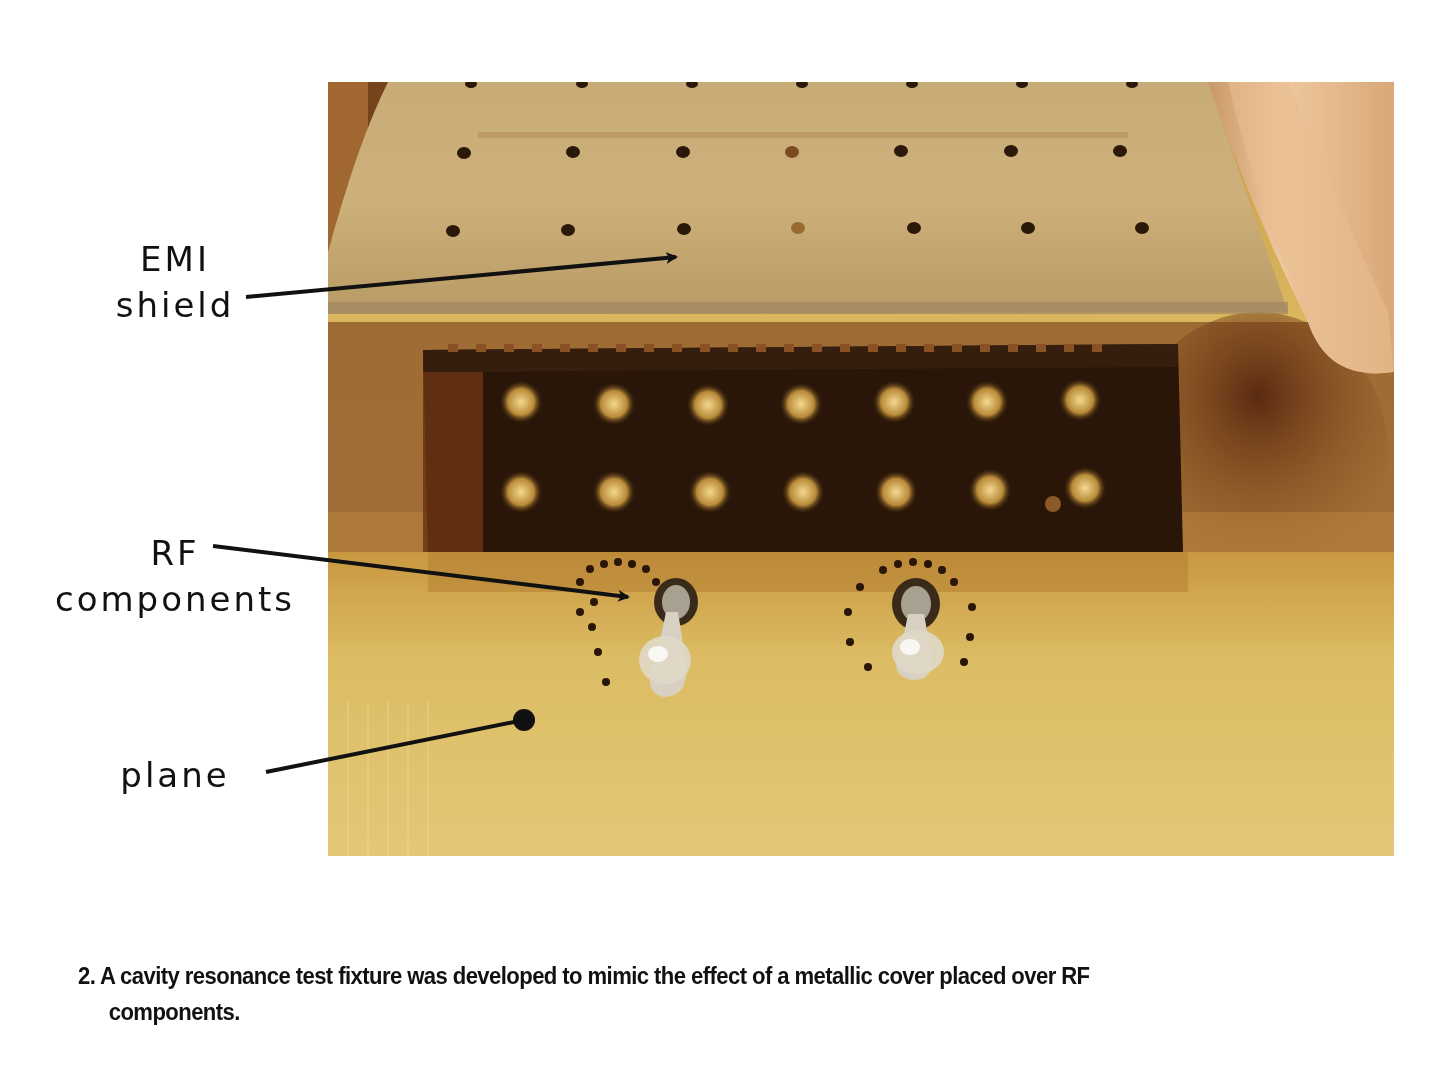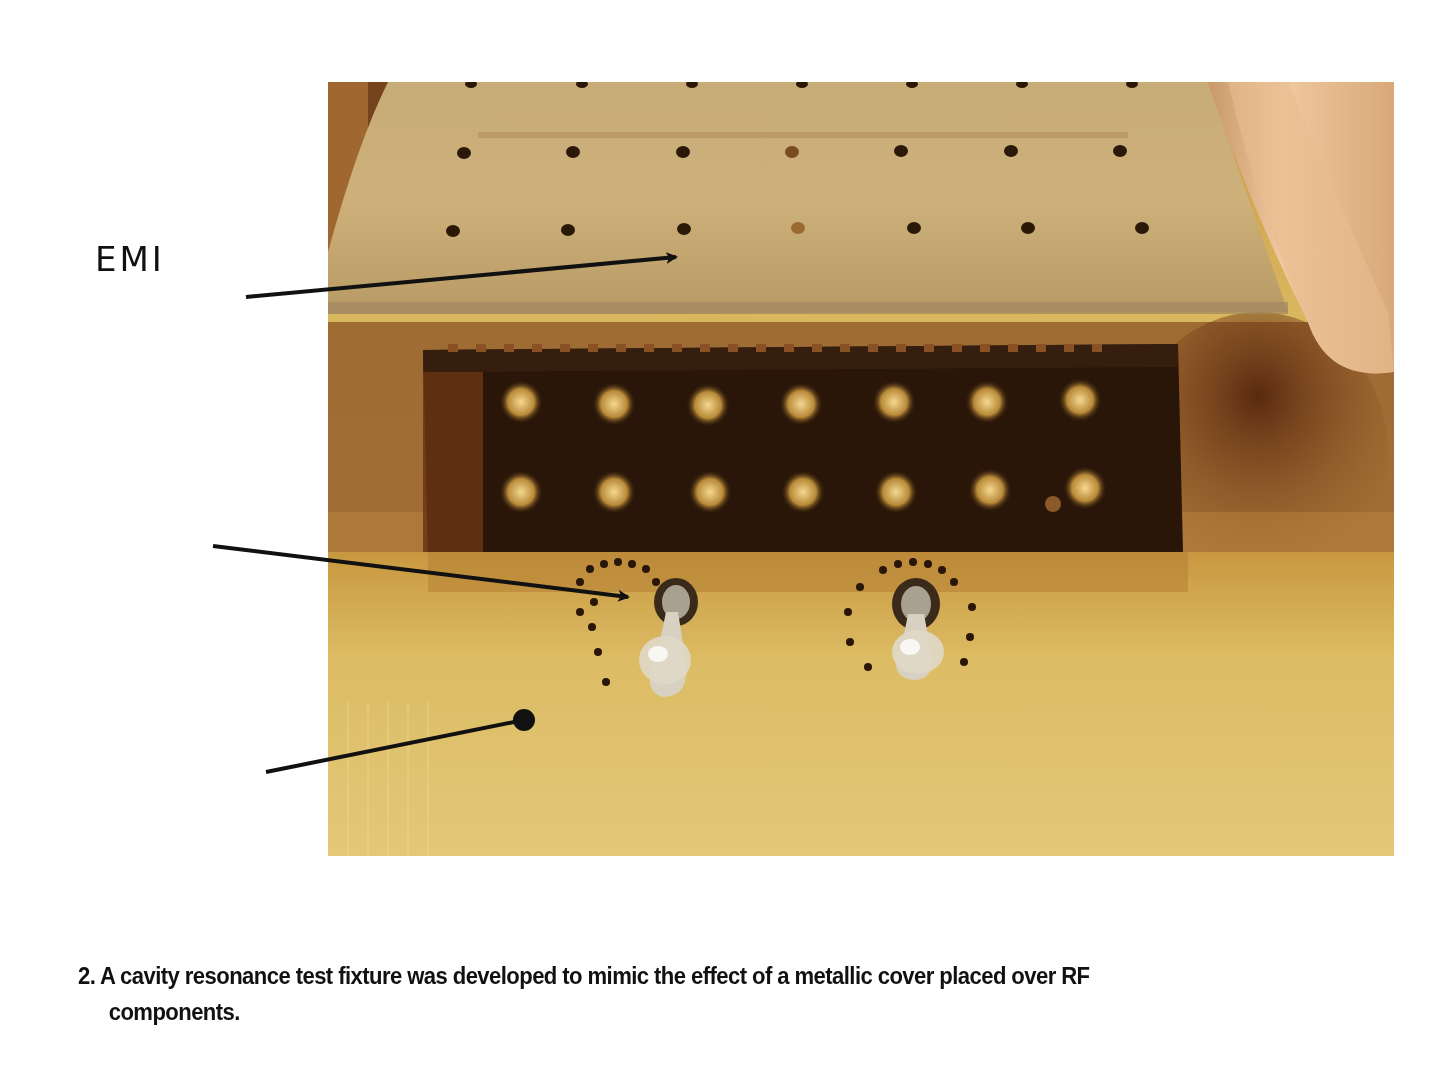--- a/index.html
+++ b/index.html
@@ -1,21 +1,21 @@
 <!DOCTYPE html>
 <html><head>
   <meta charset="utf-8">
   <style>
     html, body { margin: 0; padding: 0; background: #ffffff; }
     body { width: 1440px; height: 1075px; position: relative; overflow: hidden; font-family: "DejaVu Sans", sans-serif; }
     .figure { position: absolute; left: 0; top: 0; width: 1440px; height: 900px; }
     .photo { position: absolute; left: 328px; top: 82px; width: 1066px; height: 774px; overflow: hidden; }
     .photo svg { display: block; }
     .overlay { position: absolute; left: 0; top: 0; width: 1440px; height: 900px; pointer-events: none; }
-    .label { position: absolute; font-family: "DejaVu Sans", sans-serif; font-size: 34px; color: #111; letter-spacing: 3px; line-height: 46px; }
+    .label { position: absolute; font-family: "DejaVu Sans", sans-serif; font-size: 34px; color: #111; letter-spacing: 3px; text-align: center; line-height: 46px; }
     .label span { display: block; }
     .lbl-emi { left: 95px; top: 236px; width: 160px; }
     .lbl-rf { left: 30px; top: 530px; width: 290px; }
     .lbl-gnd { left: 80px; top: 752px; width: 190px; }
     .caption { position: absolute; left: 78px; top: 958px; width: 1320px; font-family: "Liberation Sans", sans-serif; font-size: 23px; color: #111; line-height: 36px; letter-spacing: -0.6px; font-weight: bold; transform: scaleX(0.96); transform-origin: left top; }
     .caption .num { display: inline-block; }
     .caption .line2 { display: block; padding-left: 32px; }
   </style>
 </head>
 <body>
@@ -218,22 +218,28 @@
       </marker>
     </defs>
     <line x1="246" y1="297" x2="676" y2="257" stroke="#111" stroke-width="4" marker-end="url(#arrowhead)"></line>
     <line x1="213" y1="546" x2="628" y2="597" stroke="#111" stroke-width="4" marker-end="url(#arrowhead)"></line>
     <line x1="266" y1="772" x2="524" y2="720" stroke="#111" stroke-width="4"></line>
     <circle cx="524" cy="720" r="11" fill="#111"></circle>
   </svg>
 
   <div class="label lbl-emi">
     <span>EMI</span>
+    <span>shield</span>
+  </div>
+  <div class="label lbl-rf">
+    <span>RF</span>
+    <span>components</span>
   </div>
   <div class="label lbl-gnd">
+    <span>plane</span>
   </div>
 </div>
 
 <div class="caption">
   <span class="num">2.</span>
   <span>A cavity resonance test fixture was developed to mimic the effect of a metallic cover placed over RF</span>
   <span class="line2">components.</span>
 </div>
 
 </body></html>

